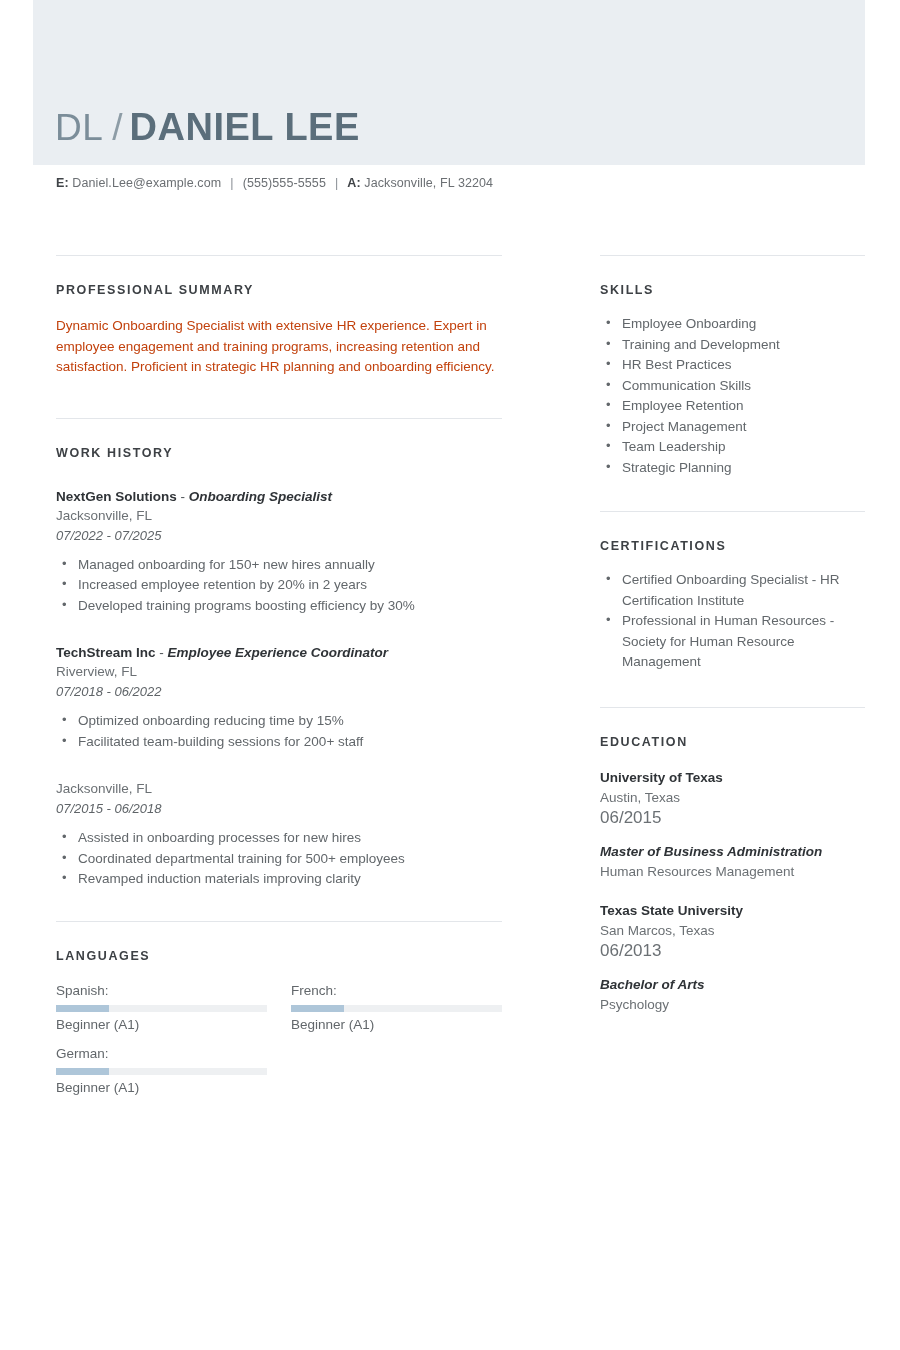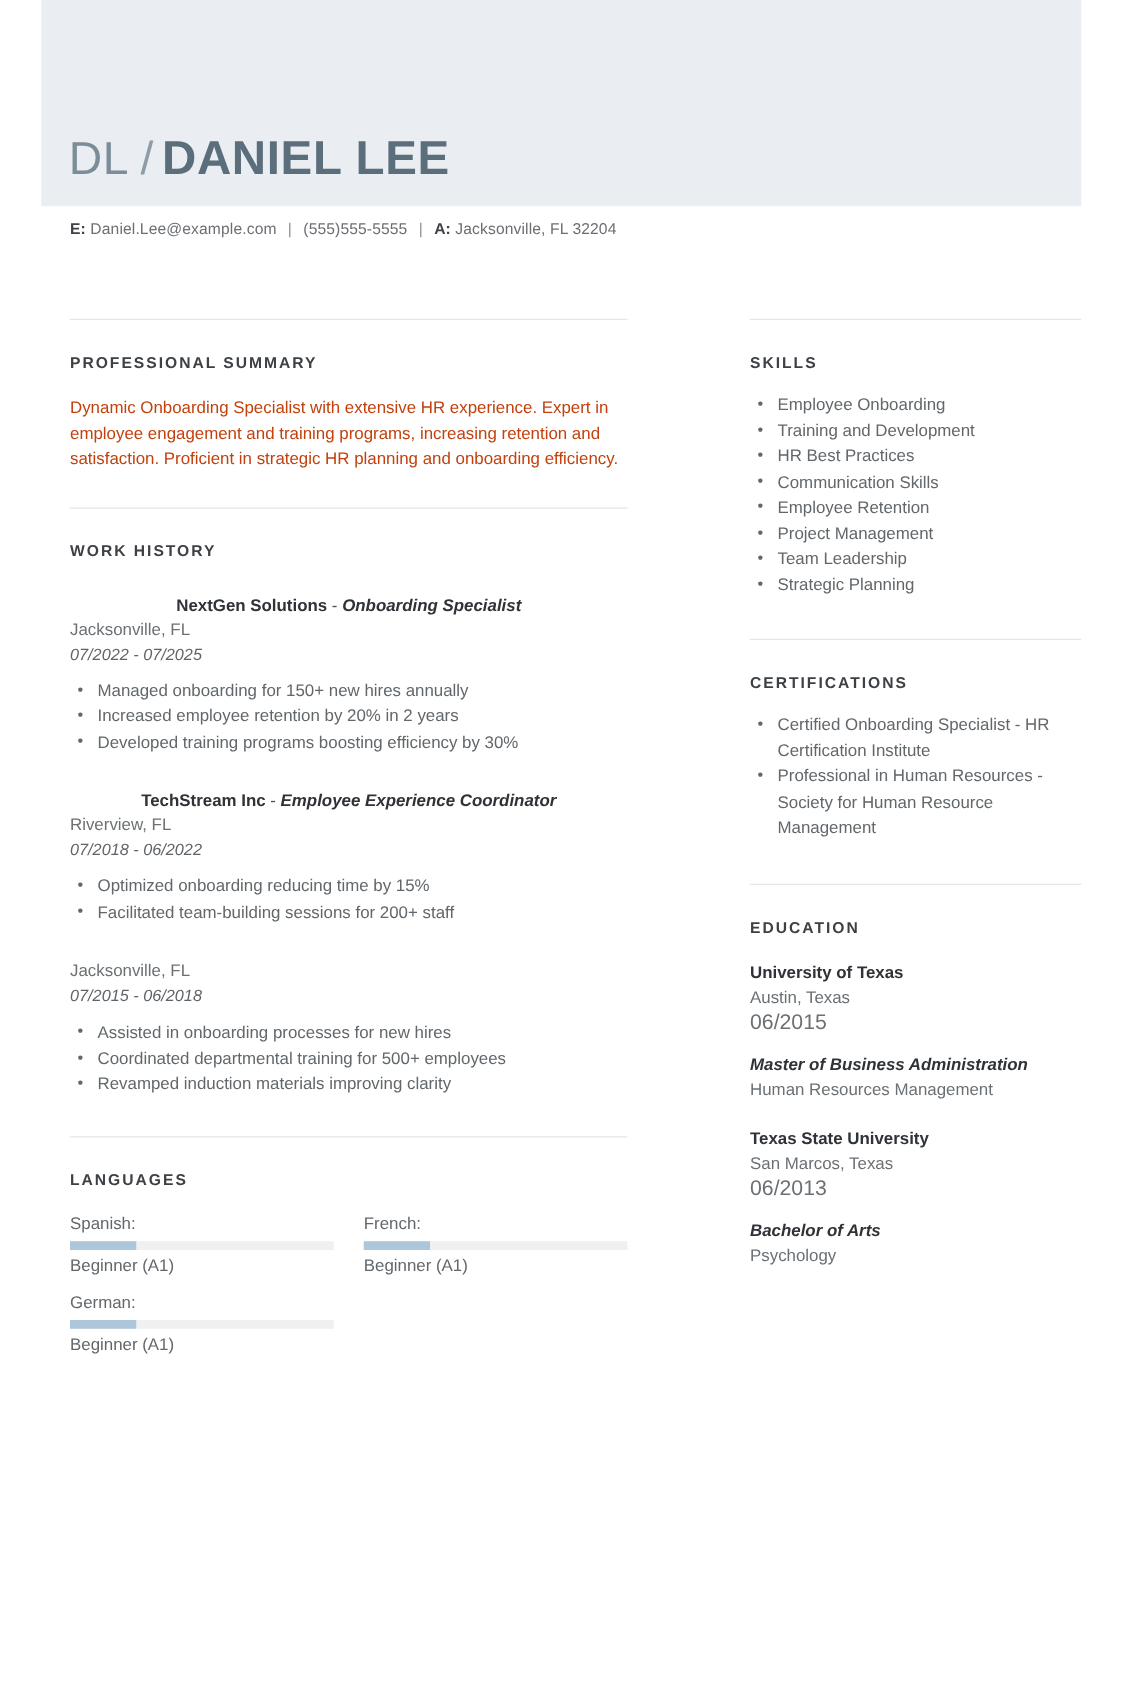--- a/index.html
+++ b/index.html
@@ -111,21 +111,20 @@
     color: #c2410c;
     margin-top: 19px;
   }
 
   
   .job { margin-top: 27px; }
   .job-title-line {
     font-size: 13.5px;
     color: #2f3337;
     line-height: 19px;
-    text-align: center;
   }
   .job-company { font-weight: 700; }
   .job-dash { font-weight: 400; color: #4b5055; }
   .job-role { font-weight: 700; font-style: italic; }
   .job-location {
     font-size: 13.5px;
     color: #6b7074;
     line-height: 20px;
   }
   .job-dates {
@@ -265,21 +264,21 @@
   </div>
 
   <div class="col-left">
 
     <div class="section">
       <div class="divider"></div>
       <div class="section-title">PROFESSIONAL SUMMARY</div>
       <div class="summary-text">Dynamic Onboarding Specialist with extensive HR experience. Expert in employee engagement and training programs, increasing retention and satisfaction. Proficient in strategic HR planning and onboarding efficiency.</div>
     </div>
 
-    <div class="section" style="margin-top:28px;">
+    <div class="section" style="margin-top:40px;">
       <div class="divider"></div>
       <div class="section-title">WORK HISTORY</div>
 
       <div class="job">
         <div class="job-title-line">
           <span class="job-company">NextGen Solutions</span><span class="job-dash"> - </span><span class="job-role">Onboarding Specialist</span>
         </div>
         <div class="job-location">Jacksonville, FL</div>
         <div class="job-dates">07/2022 - 07/2025</div>
         <ul class="bullets">

